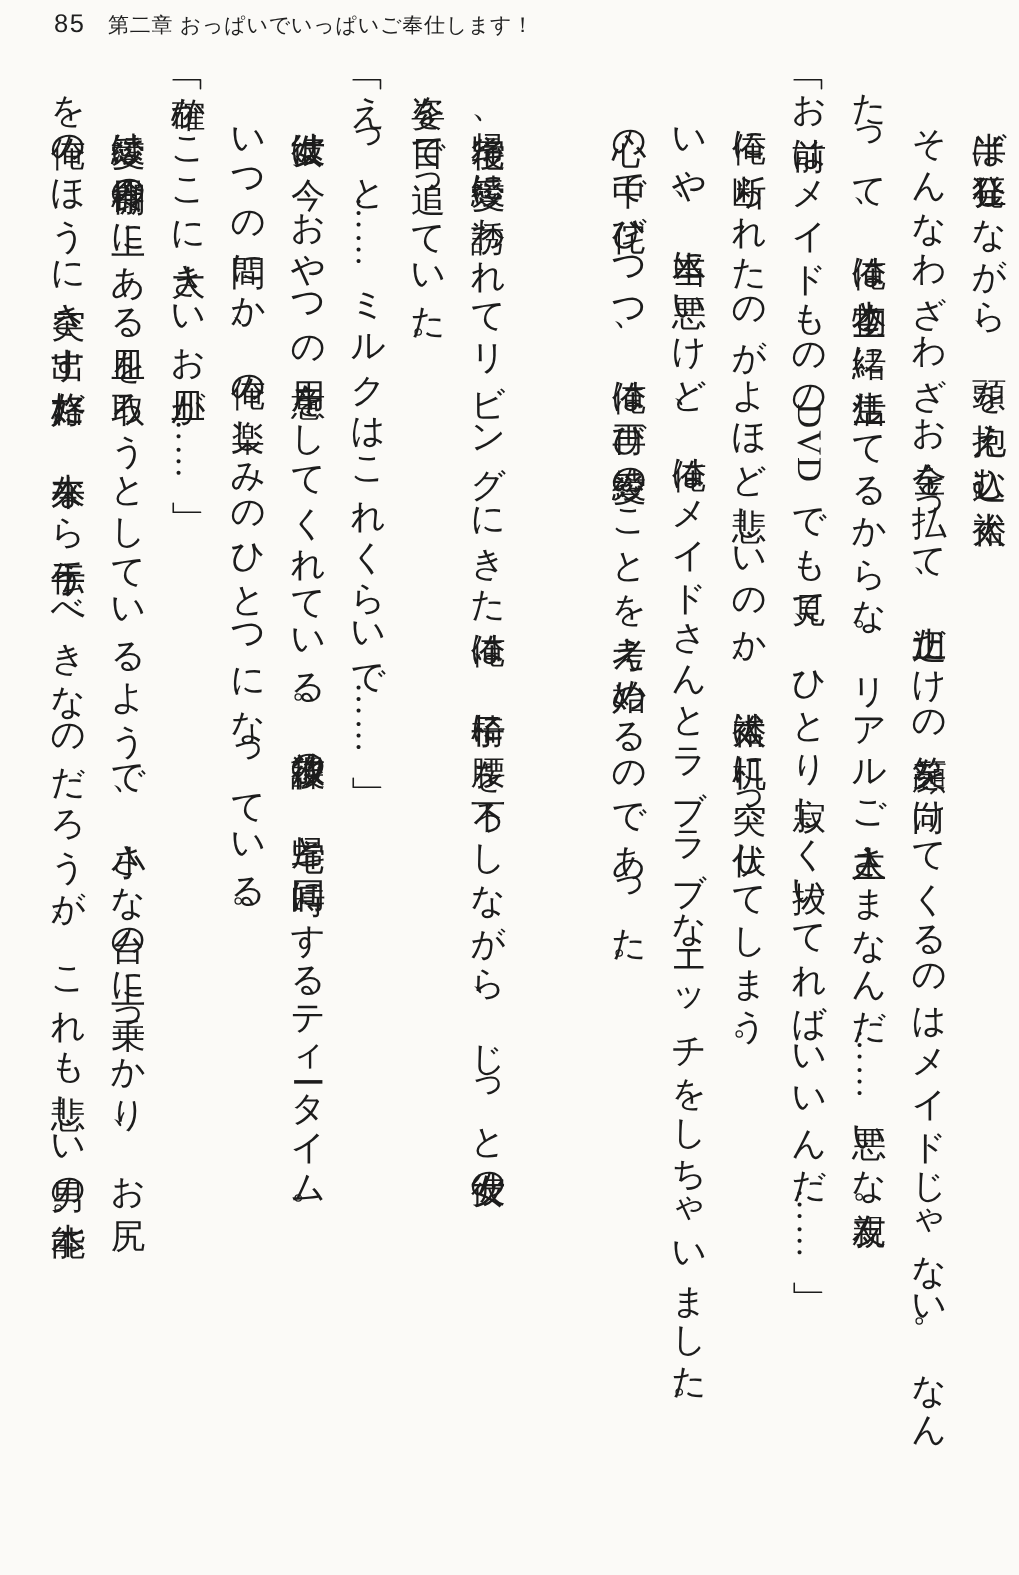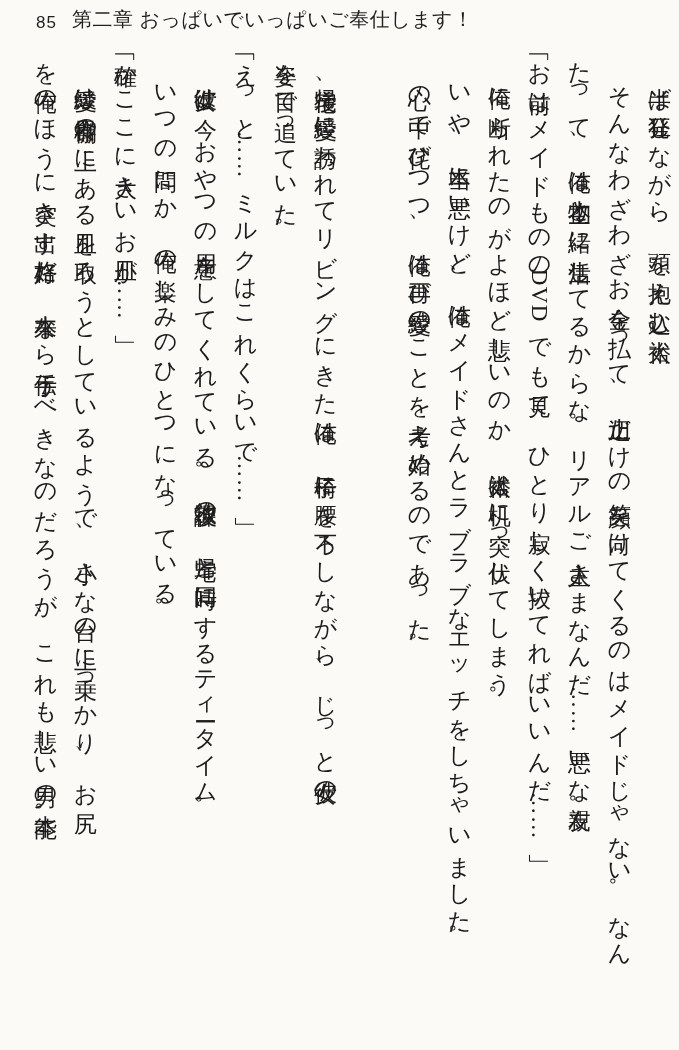--- a/index.html
+++ b/index.html
@@ -19,21 +19,21 @@
     font-family:"Liberation Sans","DejaVu Sans",sans-serif;
     color:#1f1f1f;
     white-space:nowrap;
   }
   .page-number{
     font-size:17px;
     font-weight:500;
     letter-spacing:1px;
   }
   .chapter-title{
-    font-size:20px;
+    font-size:14px;
     font-weight:500;
     letter-spacing:0.5px;
   }
   .text-body{
     position:absolute;top:46px;right:8px;
     width:662px;height:1002px;
     writing-mode:vertical-rl;
     text-orientation:mixed;
     font-family:"Liberation Serif","DejaVu Serif",serif;
     font-size:23px;

